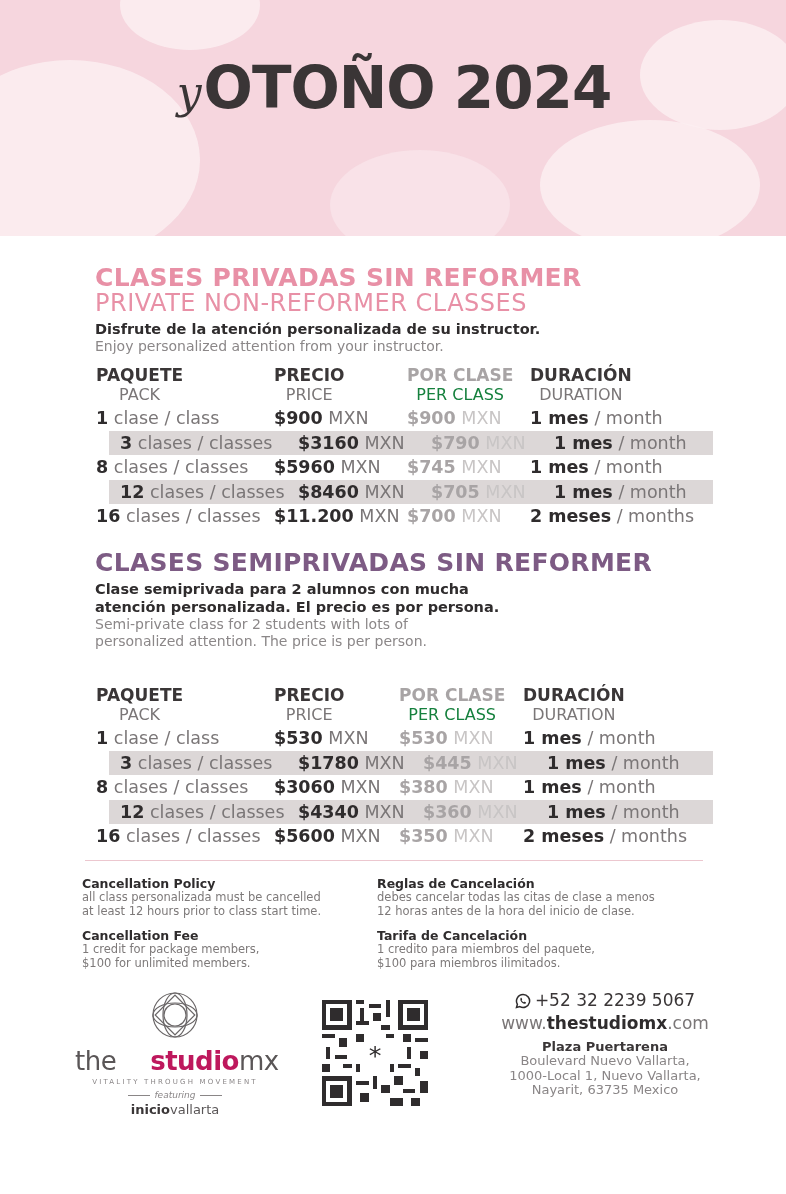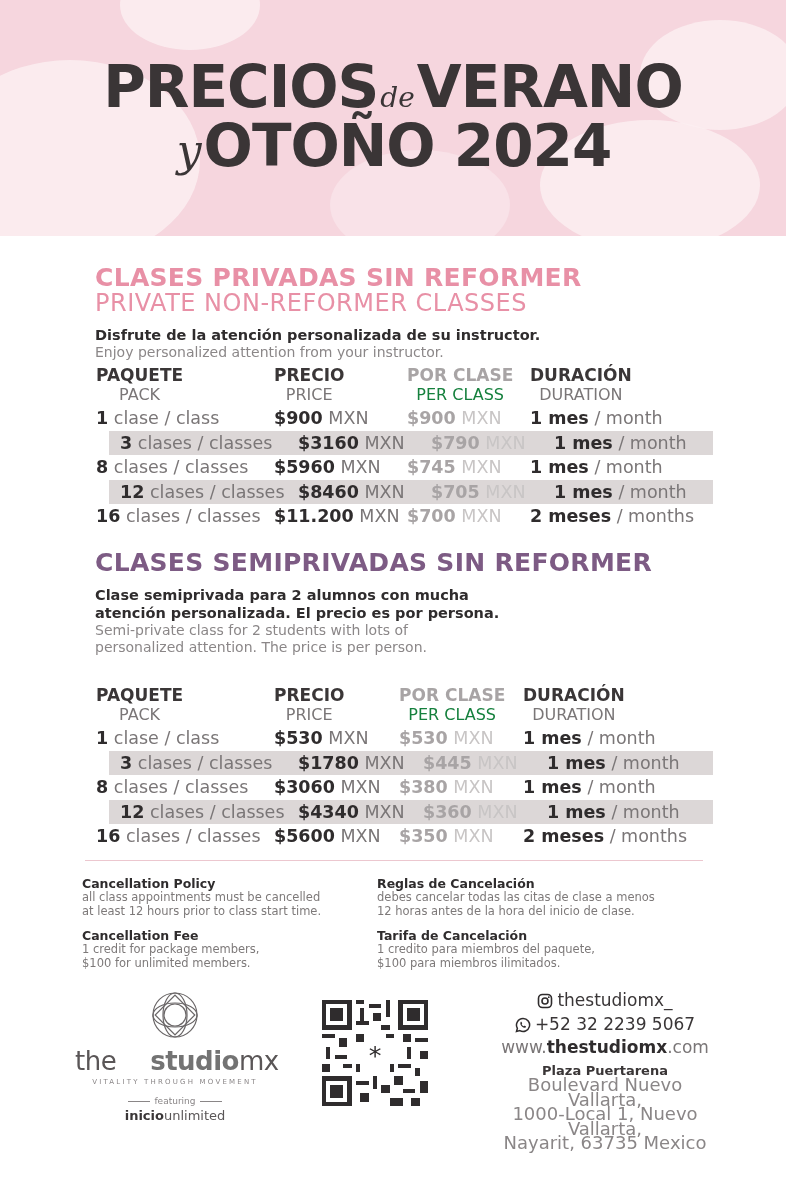--- a/index.html
+++ b/index.html
@@ -9,69 +9,66 @@
   .hero-title{position:absolute;left:0;top:58px;width:786px;text-align:center;font-family:"DejaVu Sans",sans-serif;font-weight:bold;color:#3a3536;line-height:1;}
   .hero-line1{font-size:58px;letter-spacing:-1px;display:block;}
   .hero-line2{font-size:58px;letter-spacing:-1px;display:block;margin-top:1px;}
   .script{font-family:"DejaVu Serif",serif;font-style:italic;font-weight:normal;font-size:28px;letter-spacing:0;margin:0 2px;}
   .script-big{font-size:44px;}
   .section{position:absolute;left:95px;width:620px;}
   .h-es{font-weight:bold;font-size:25px;letter-spacing:0.3px;line-height:27px;white-space:nowrap;}
   .h-en{font-weight:normal;font-size:24px;line-height:25px;white-space:nowrap;letter-spacing:0.5px;}
   .pink{color:#e890a6;}
   .purple{color:#7d5b84;}
-  .desc-es{font-weight:bold;font-size:14.5px;line-height:18px;color:#2f2c2d;margin-top:10px;}
+  .desc-es{font-weight:bold;font-size:14.5px;line-height:18px;color:#2f2c2d;margin-top:4px;}
   .desc-en{font-size:14px;line-height:17px;color:#8b8788;}
   .table{position:absolute;left:85px;width:628px;text-align:center;}
   .row{position:relative;height:24.5px;font-size:17.5px;white-space:nowrap;}
   .row.shade{background:#dcd7d7;margin-left:24px;}
   .cell{position:absolute;top:0;line-height:24.5px;}
   .hdr{height:40px;}
   .hdr .cell{line-height:19px;}
   .hdr b{display:block;font-size:17px;}
   .hdr span{display:block;font-size:16px;color:#7a7677;font-weight:normal;}
   .hdr .muted b{color:#a8a4a5;}
   .hdr .muted span{color:#15803d;}
   .num{font-weight:bold;color:#2f2c2d;}
   .light{color:#7a7677;}
   .muted .num{color:#a8a4a5;}
   .muted .light{color:#c8c5c5;}
   .divider{position:absolute;left:85px;top:860px;width:618px;height:1px;background:#ecc7cf;}
   .policy{position:absolute;font-size:11.5px;line-height:13.5px;color:#7d7979;}
   .policy b{color:#2f2c2d;font-size:12.5px;display:block;line-height:15px;}
   .logo{position:absolute;left:75px;top:990px;width:200px;text-align:center;}
   .brand{font-size:26px;color:#5a5657;letter-spacing:-0.5px;margin-top:2px;line-height:30px;}
-  .brand b{color:#737373;margin-left:34px;}
+  .brand b{color:#be185d;margin-left:34px;}
   .tagline{font-size:7px;letter-spacing:2.2px;color:#8a8687;margin-top:2px;}
-  .featuring{font-size:9px;color:#8a8687;margin-top:10px;}
+  .featuring{font-size:9px;font-style:italic;color:#8a8687;margin-top:4px;}
   .featuring:before,.featuring:after{content:"";display:inline-block;width:22px;height:1px;background:#8a8687;vertical-align:middle;margin:0 4px;}
   .pv{font-size:13px;color:#5a5657;margin-top:2px;}
   .pv b{color:#3a3637;}
   .qr{position:absolute;left:322px;top:1000px;width:106px;height:106px;}
   .contact{position:absolute;left:490px;top:988px;width:230px;text-align:center;color:#3a3637;}
   .c-line{font-size:17px;line-height:24px;white-space:nowrap;}
   .c-web{font-size:17px;line-height:23px;color:#7a7677;}
   .c-web b{color:#2f2c2d;}
   .addr-title{font-weight:bold;font-size:13px;margin-top:4px;color:#3a3637;line-height:15px;}
-  .addr{font-size:18px;line-height:14.5px;color:#8a8687;}
+  .addr{font-size:13px;line-height:14.5px;color:#8a8687;}
   .ico{display:inline-block;vertical-align:-3px;margin-right:4px;}
 </style>
 </head>
 <body>
 
 <div class="hero">
   <div class="blob" style="left:-60px;top:60px;width:260px;height:200px;"></div>
   <div class="blob" style="left:120px;top:-40px;width:140px;height:90px;"></div>
   <div class="blob" style="left:540px;top:120px;width:220px;height:130px;"></div>
   <div class="blob" style="left:640px;top:20px;width:160px;height:110px;"></div>
   <div class="blob" style="left:330px;top:150px;width:180px;height:110px;opacity:.5;"></div>
   <div class="hero-title">
-    <span class="hero-line1">
-      <span>PRECIOS</span><span class="script">de</span><span>VERANO</span>
-    </span>
     <span class="hero-line2">
       <span class="script script-big">y</span><span>OTOÑO 2024</span>
     </span>
   </div>
 </div>
 
 <div class="section" style="top:264px;">
   <div class="h-es pink">CLASES PRIVADAS SIN REFORMER</div>
   <div class="h-en pink">PRIVATE NON-REFORMER CLASSES</div>
   <div class="desc-es">Disfrute de la atención personalizada de su instructor.</div>
@@ -187,21 +184,21 @@
     <div class="cell" style="left:189px;"><span class="num">$5600</span> <span class="light">MXN</span></div>
     <div class="cell muted" style="left:314px;"><span class="num">$350</span> <span class="light">MXN</span></div>
     <div class="cell" style="left:438px;"><span class="num">2 meses</span> <span class="light">/ months</span></div>
   </div>
 </div>
 
 <div class="divider"></div>
 
 <div class="policy" style="left:82px;top:876px;">
   <b>Cancellation Policy</b>
-  <div>all class appointments must be cancelled</div>
+  <div>all class personalizada must be cancelled</div>
   <div>at least 12 hours prior to class start time.</div>
 </div>
 <div class="policy" style="left:82px;top:928px;">
   <b>Cancellation Fee</b>
   <div>1 credit for package members,</div>
   <div>$100 for unlimited members.</div>
 </div>
 <div class="policy" style="left:377px;top:876px;">
   <b>Reglas de Cancelación</b>
   <div>debes cancelar todas las citas de clase a menos</div>
@@ -219,21 +216,21 @@
       <circle cx="25" cy="25" r="22"></circle>
       <circle cx="25" cy="25" r="11"></circle>
       <ellipse cx="25" cy="25" rx="22" ry="12"></ellipse>
       <ellipse cx="25" cy="25" rx="12" ry="22"></ellipse>
       <rect x="11" y="11" width="28" height="28" transform="rotate(45 25 25)"></rect>
     </g>
   </svg>
   <div class="brand"><span>the</span><b>studio</b><span>mx</span></div>
   <div class="tagline">VITALITY THROUGH MOVEMENT</div>
   <div class="featuring">featuring</div>
-  <div class="pv"><b>inicio</b><span>unlimited</span></div>
+  <div class="pv"><b>inicio</b><span>vallarta</span></div>
 </div>
 
 <svg class="qr" viewBox="0 0 25 25" shape-rendering="crispEdges">
   <rect width="25" height="25" fill="#fff"></rect>
   <g fill="#2f2c2d">
     <rect x="0" y="0" width="7" height="7"></rect>
       <rect x="1" y="1" width="5" height="5" fill="#fff"></rect>
       <rect x="2" y="2" width="3" height="3"></rect>
     <rect x="18" y="0" width="7" height="7"></rect>
       <rect x="19" y="1" width="5" height="5" fill="#fff"></rect>
@@ -273,27 +270,20 @@
       <rect x="23" y="19" width="2" height="3"></rect>
       <rect x="16" y="23" width="3" height="2"></rect>
       <rect x="21" y="23" width="2" height="2"></rect>
     <text x="12.5" y="15" font-size="6" text-anchor="middle" fill="#2f2c2d" font-family="DejaVu Sans, sans-serif">*</text>
   </g>
 </svg>
 
 <div class="contact">
   <div class="c-line">
     <svg class="ico" width="16" height="16" viewBox="0 0 16 16">
-        <rect x="1.5" y="1.5" width="13" height="13" rx="4" fill="none" stroke="#2f2c2d" stroke-width="1.6"></rect>
-        <circle cx="8" cy="8" r="3" fill="none" stroke="#2f2c2d" stroke-width="1.6"></circle>
-        <circle cx="11.8" cy="4.2" r="0.9" fill="#2f2c2d"></circle>
-      </svg><span>thestudiomx_</span>
-  </div>
-  <div class="c-line">
-    <svg class="ico" width="16" height="16" viewBox="0 0 16 16">
         <path d="M8 1.5a6.5 6.5 0 0 0-5.6 9.8L1.5 14.5l3.3-.9A6.5 6.5 0 1 0 8 1.5z" fill="none" stroke="#2f2c2d" stroke-width="1.5"></path>
         <path d="M5.6 5c.3-.4.8-.3 1 .1l.5 1.1c.1.3 0 .5-.2.7l-.3.3c.4.9 1.1 1.6 2 2l.3-.3c.2-.2.4-.3.7-.2l1.1.5c.4.2.5.7.1 1-.8.8-2.2.7-3.6-.4-1.3-1.1-2.4-3-1.6-4.8z" fill="#2f2c2d"></path>
       </svg><span>+52 32 2239 5067</span>
   </div>
   <div class="c-web"><span>www.</span><b>thestudiomx</b><span>.com</span></div>
   <div class="addr-title">Plaza Puertarena</div>
   <div class="addr">Boulevard Nuevo Vallarta,</div>
   <div class="addr">1000-Local 1, Nuevo Vallarta,</div>
   <div class="addr">Nayarit, 63735 Mexico</div>
 </div>

